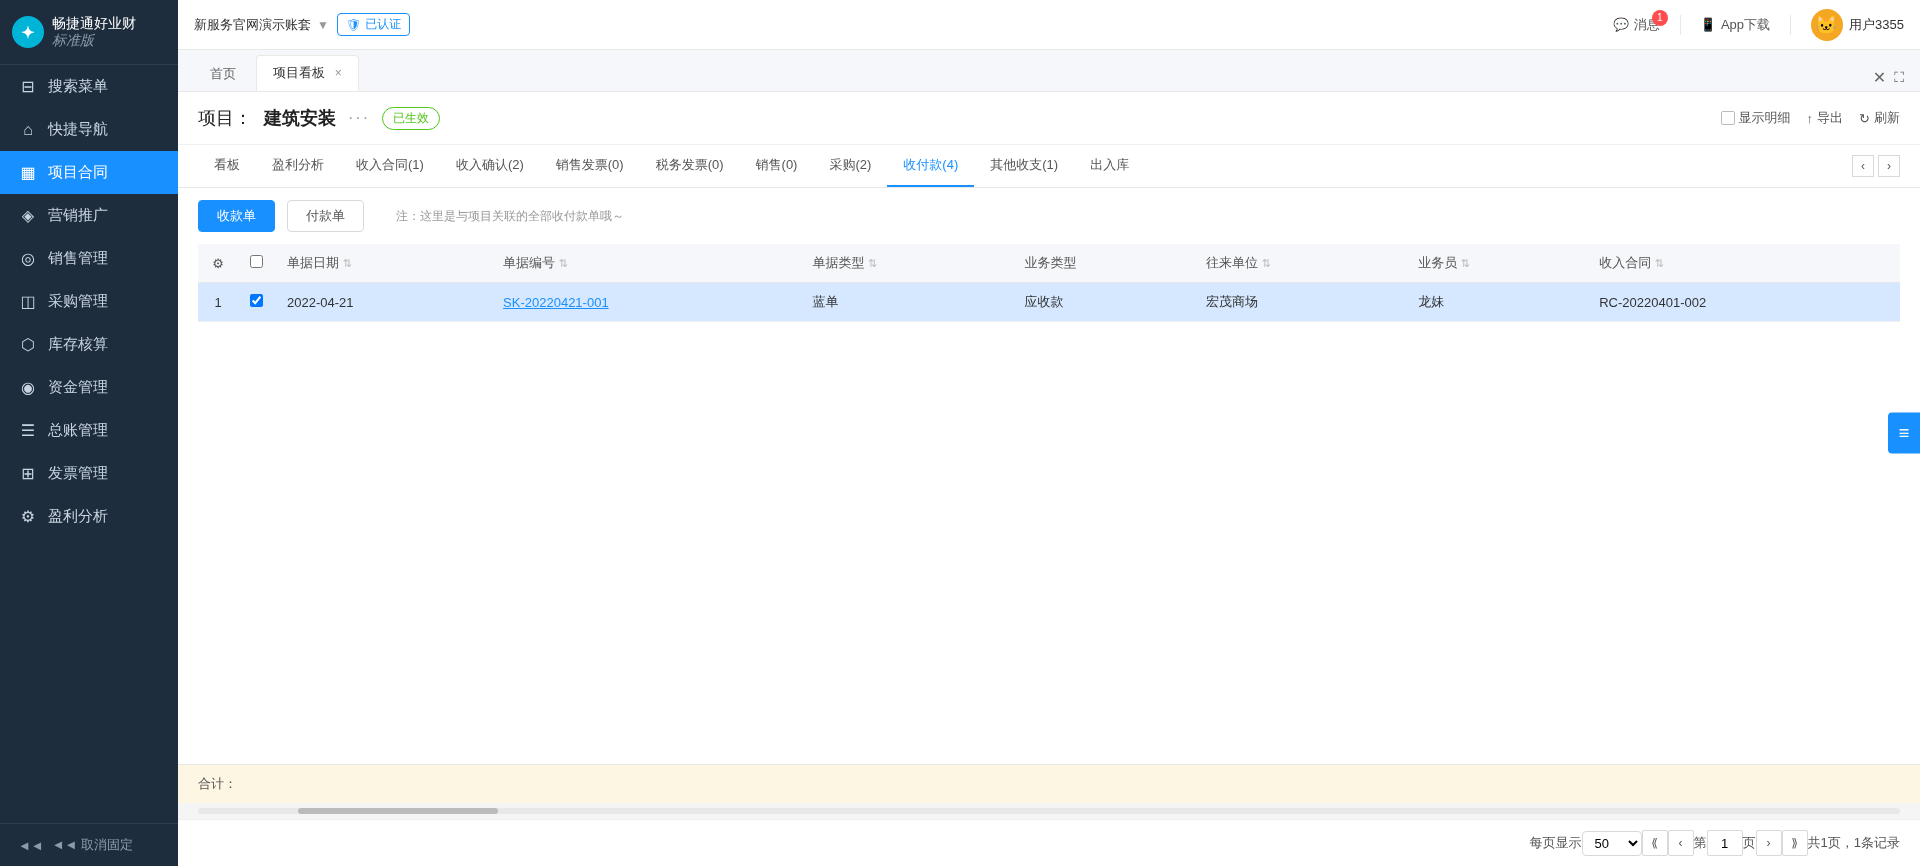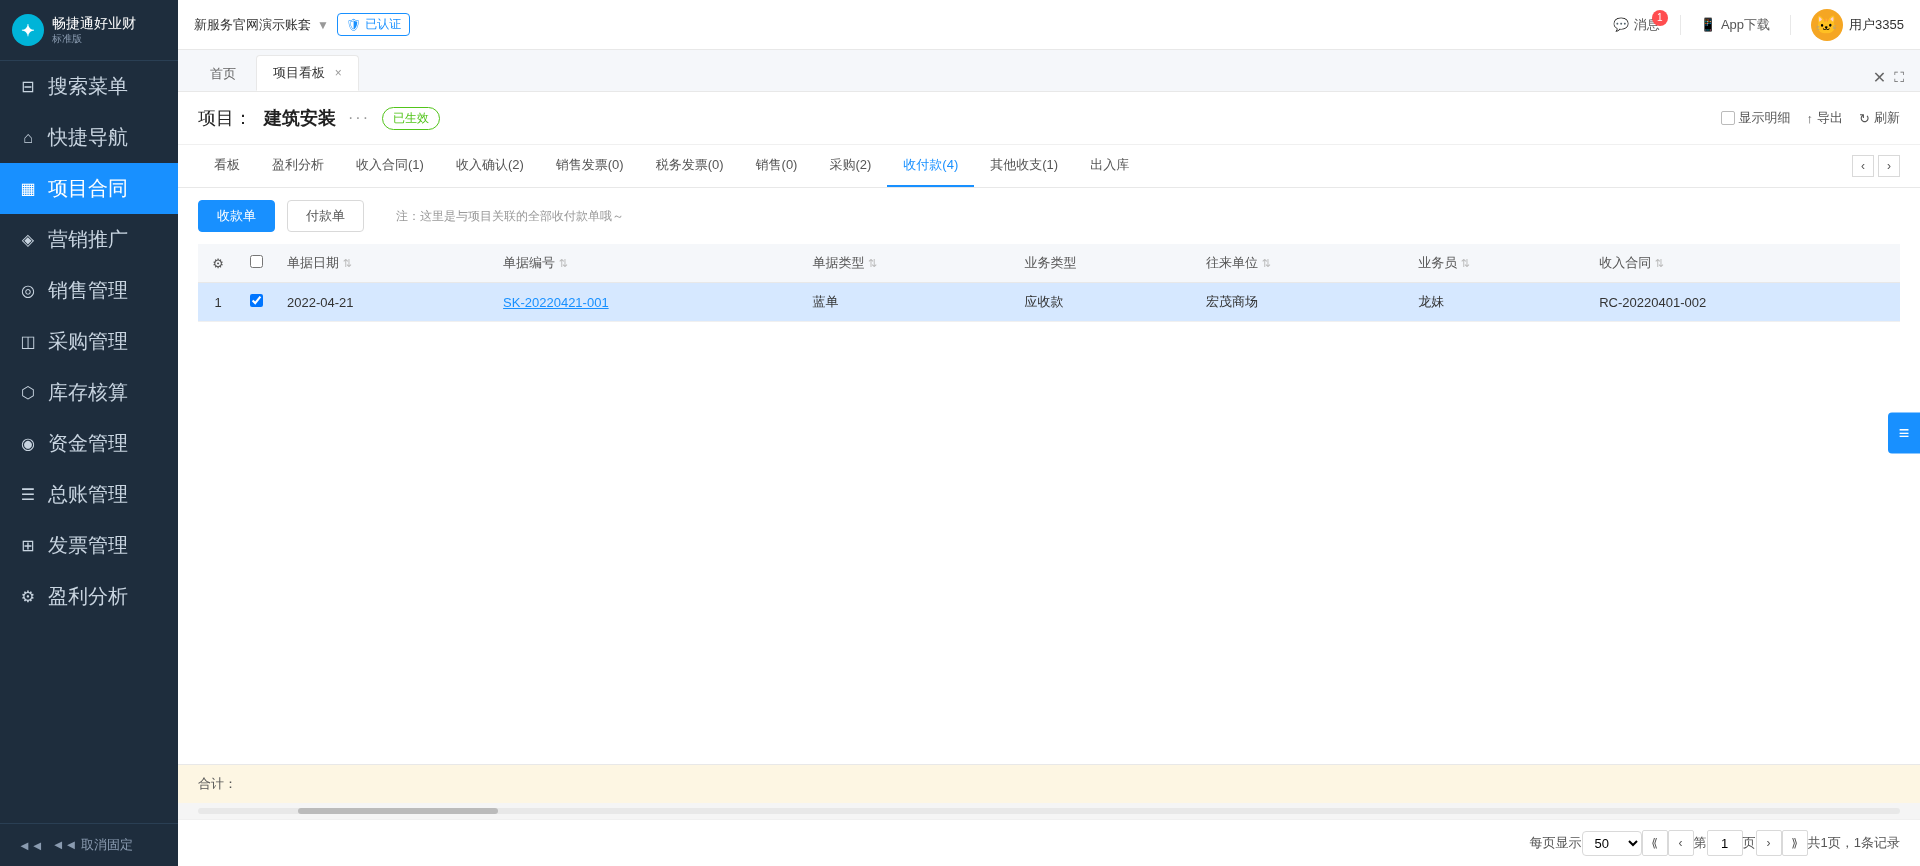--- a/index.html
+++ b/index.html
@@ -23,32 +23,32 @@
       gap: 8px;
     }
     .sidebar-logo-icon {
       width: 32px; height: 32px;
       background: #00b4d8;
       border-radius: 50%;
       display: flex; align-items: center; justify-content: center;
       color: white; font-size: 16px; font-weight: bold;
     }
     .sidebar-logo-text { font-size: 14px; color: #ffffff; line-height: 1.3; }
-    .sidebar-logo-sub { font-size: 10px; color: #8a9bb0; }
+    .sidebar-logo-sub { font-size: 14px; color: #8a9bb0; font-style: italic; }
     .sidebar-scroll { overflow-y: auto; flex: 1; }
     .sidebar-item {
       display: flex; align-items: center; gap: 10px;
       padding: 12px 18px;
       cursor: pointer;
       color: #c8d4e0;
       transition: background 0.2s;
     }
     .sidebar-item.active { background: #1890ff; color: #fff; }
     .sidebar-item-icon { font-size: 16px; width: 20px; text-align: center; }
-    .sidebar-item-label { font-size: 20px; }
+    .sidebar-item-label { font-size: 15px; }
     .sidebar-footer {
       padding: 12px 18px;
       border-top: 1px solid #2a3f54;
       display: flex; align-items: center; gap: 8px;
       cursor: pointer;
       color: #8a9bb0;
     }
 
     
     .main {

